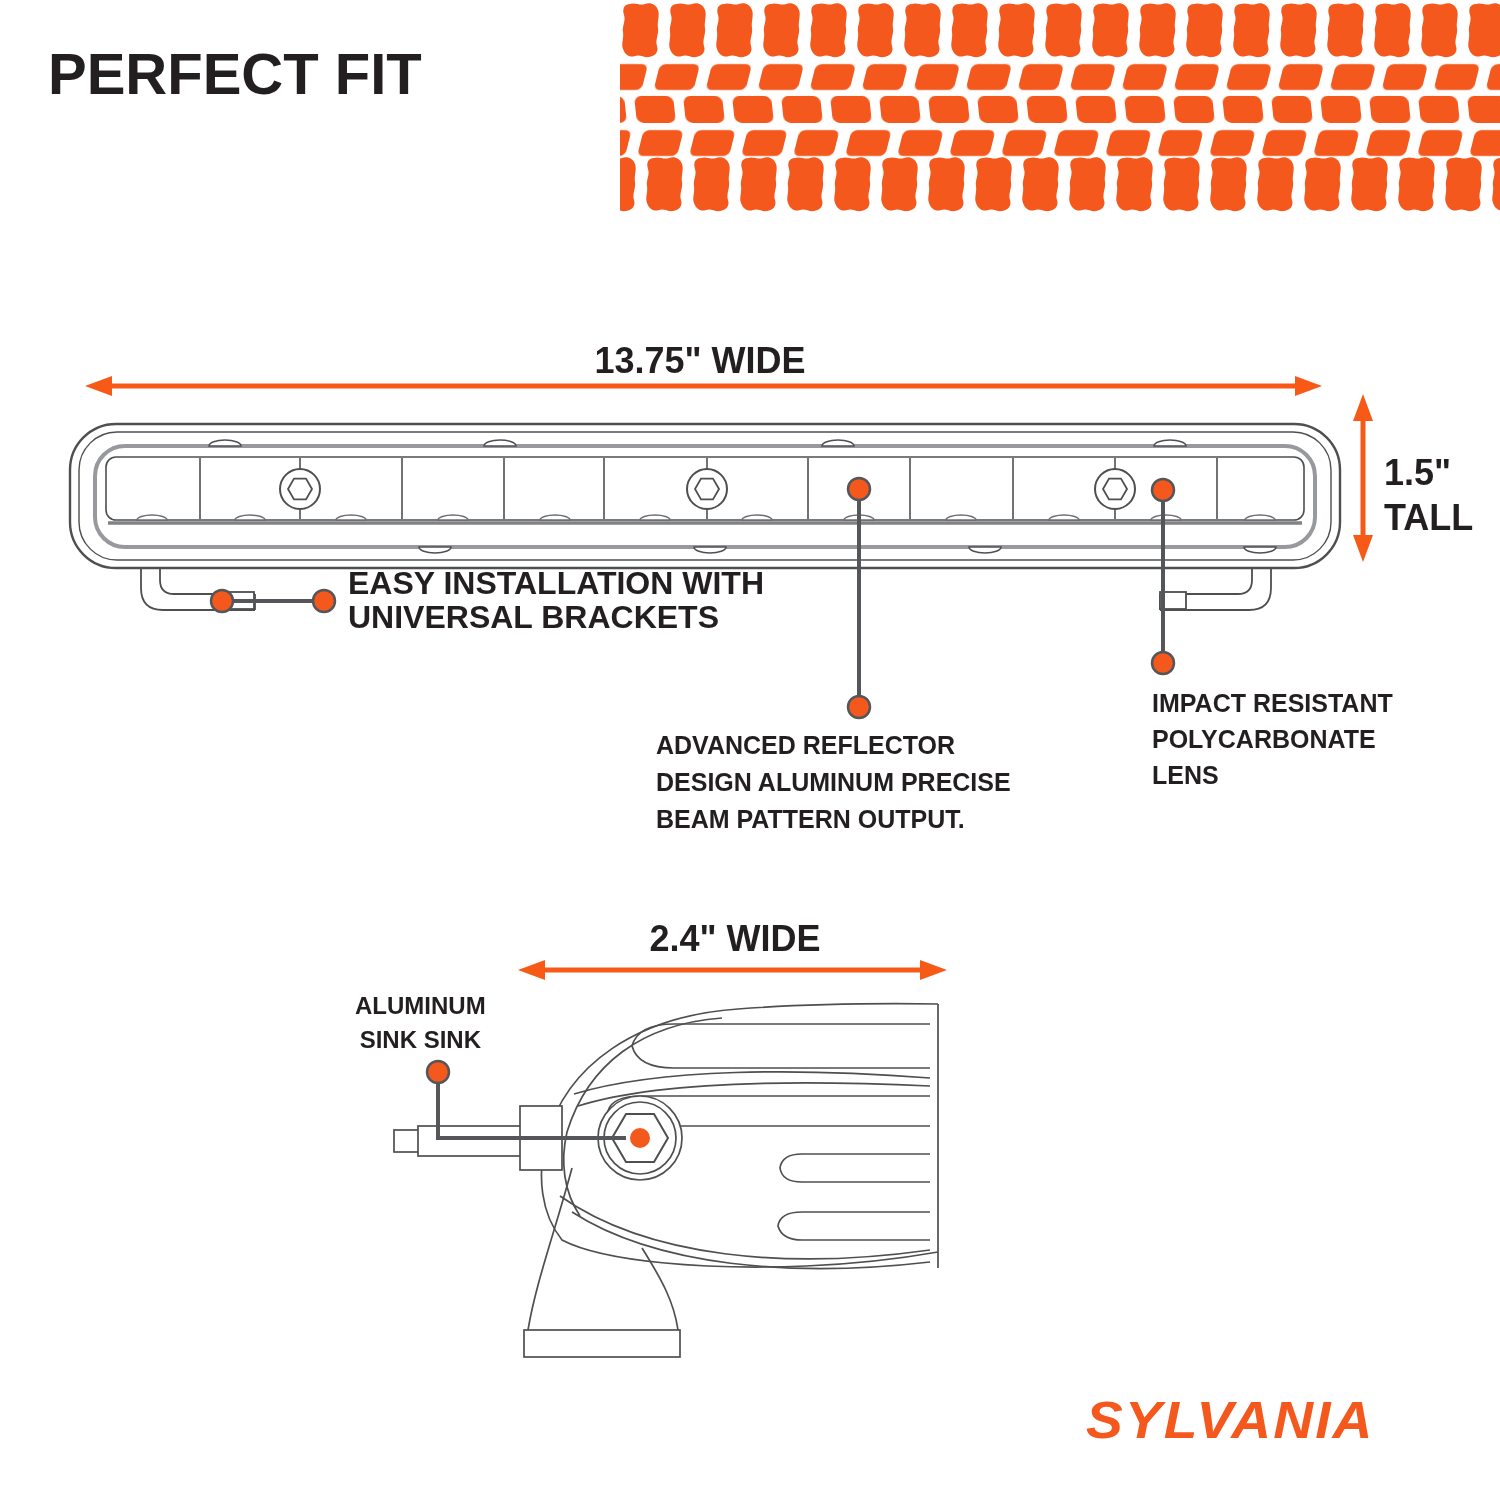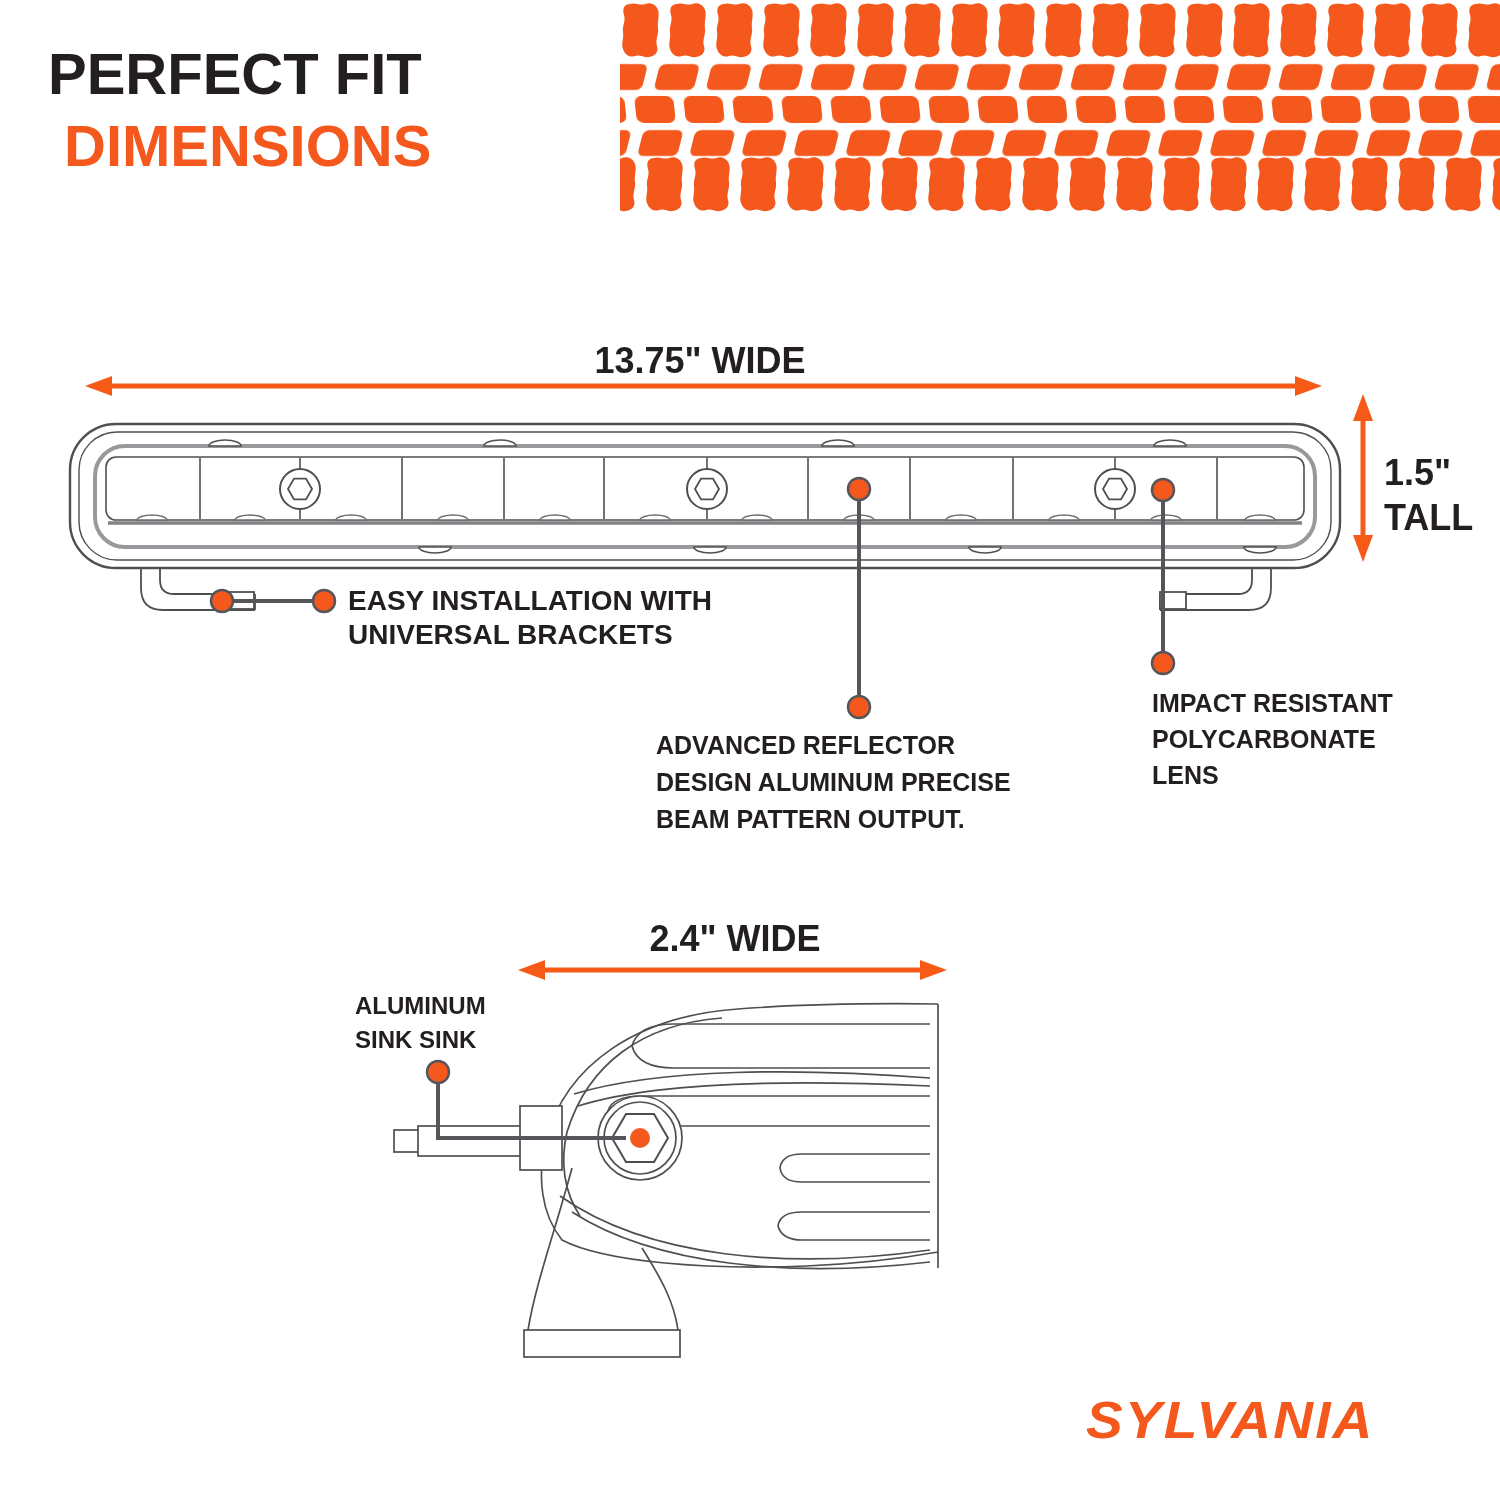--- a/index.html
+++ b/index.html
@@ -7,24 +7,24 @@
           font-family:"Liberation Sans",sans-serif;color:#231F20;}
   .art{position:absolute;left:0;top:0;}
   .txt{position:absolute;white-space:nowrap;}
   .title1{left:48px;top:40px;font-size:58px;font-weight:800;letter-spacing:0px;color:#231F20;}
   .title2{left:64px;top:112px;font-size:58px;font-weight:800;color:#F4581C;}
   .dim{font-size:36px;font-weight:800;color:#231F20;}
   .dim-width-front{left:700px;top:340px;transform:translateX(-50%);}
   .dim-height{left:1384px;top:450px;line-height:45px;}
   .dim-width-side{left:735px;top:918px;transform:translateX(-50%);}
   .callout{font-size:25px;font-weight:700;line-height:37px;color:#231F20;}
-  .co-bracket{left:348px;top:584px;line-height:34px;font-size:28px;}
+  .co-bracket{left:348px;top:566px;line-height:34px;font-size:32px;}
   .co-reflector{left:656px;top:727px;}
   .co-lens{left:1152px;top:685px;line-height:36px;}
-  .co-heatsink{left:355px;top:989px;line-height:34px;font-size:24px;}
+  .co-heatsink{left:355px;top:989px;line-height:34px;font-size:24px;text-align:center;}
   .brand{left:1086px;top:1390px;font-size:52px;font-weight:800;font-style:italic;
          letter-spacing:2px;color:#F4581C;transform:scaleX(1.06);transform-origin:left top;}
 </style>
 </head>
 <body>
 
 <div class="canvas">
 
   <svg class="art" width="1500" height="1500" viewBox="0 0 1500 1500">
     <defs>
@@ -192,21 +192,20 @@
     </g>
 
     <g>
       <polyline points="438,1080 438,1138 626,1138" fill="none" stroke="#54565A" stroke-width="4"></polyline>
       <circle cx="438" cy="1072" r="11" fill="#F4581C" stroke="#54565A" stroke-width="2.5"></circle>
       <circle cx="640" cy="1138" r="10" fill="#F4581C" stroke="none"></circle>
     </g>
   </svg>
 
   <div class="txt title1">PERFECT FIT</div>
-  <div class="txt title2">DIMENSIONS</div>
 
   <div class="txt dim dim-width-front">13.75" WIDE</div>
 
   <div class="txt dim dim-height">
     <div>1.5"</div>
     <div>TALL</div>
   </div>
 
   <div class="txt callout co-bracket">
     <div>EASY INSTALLATION WITH</div>

